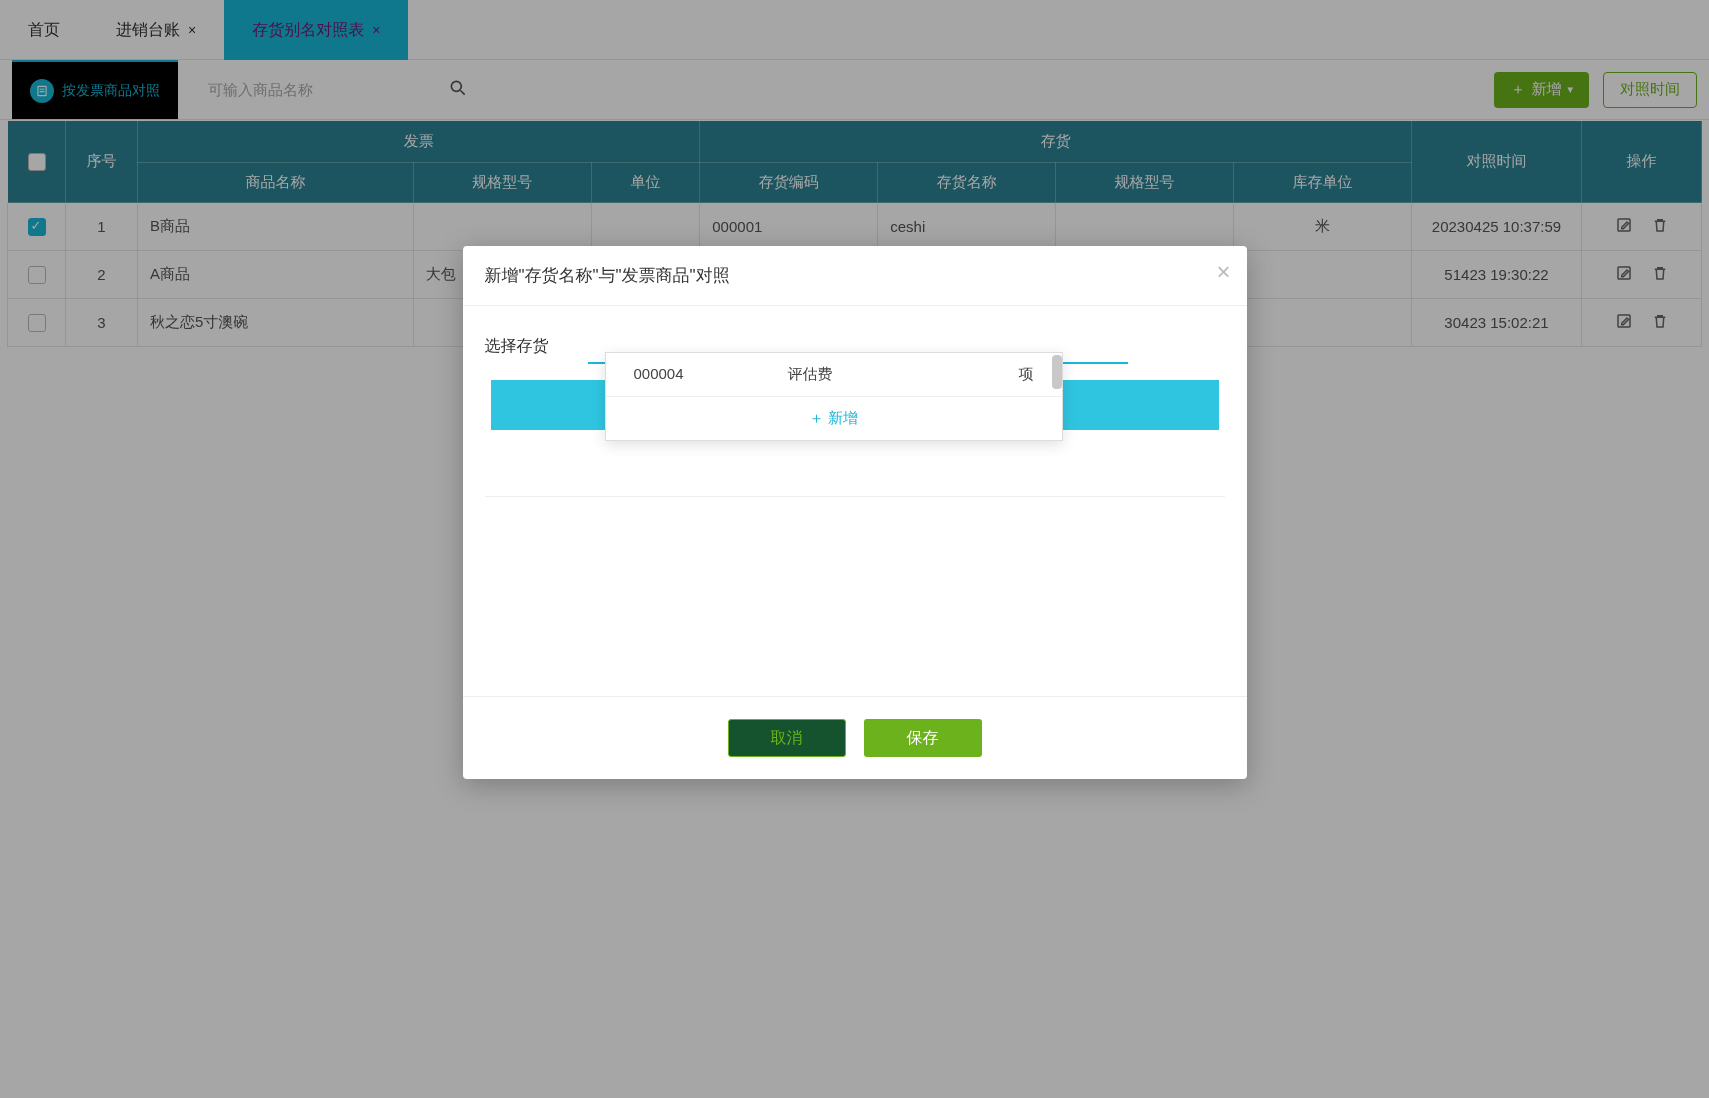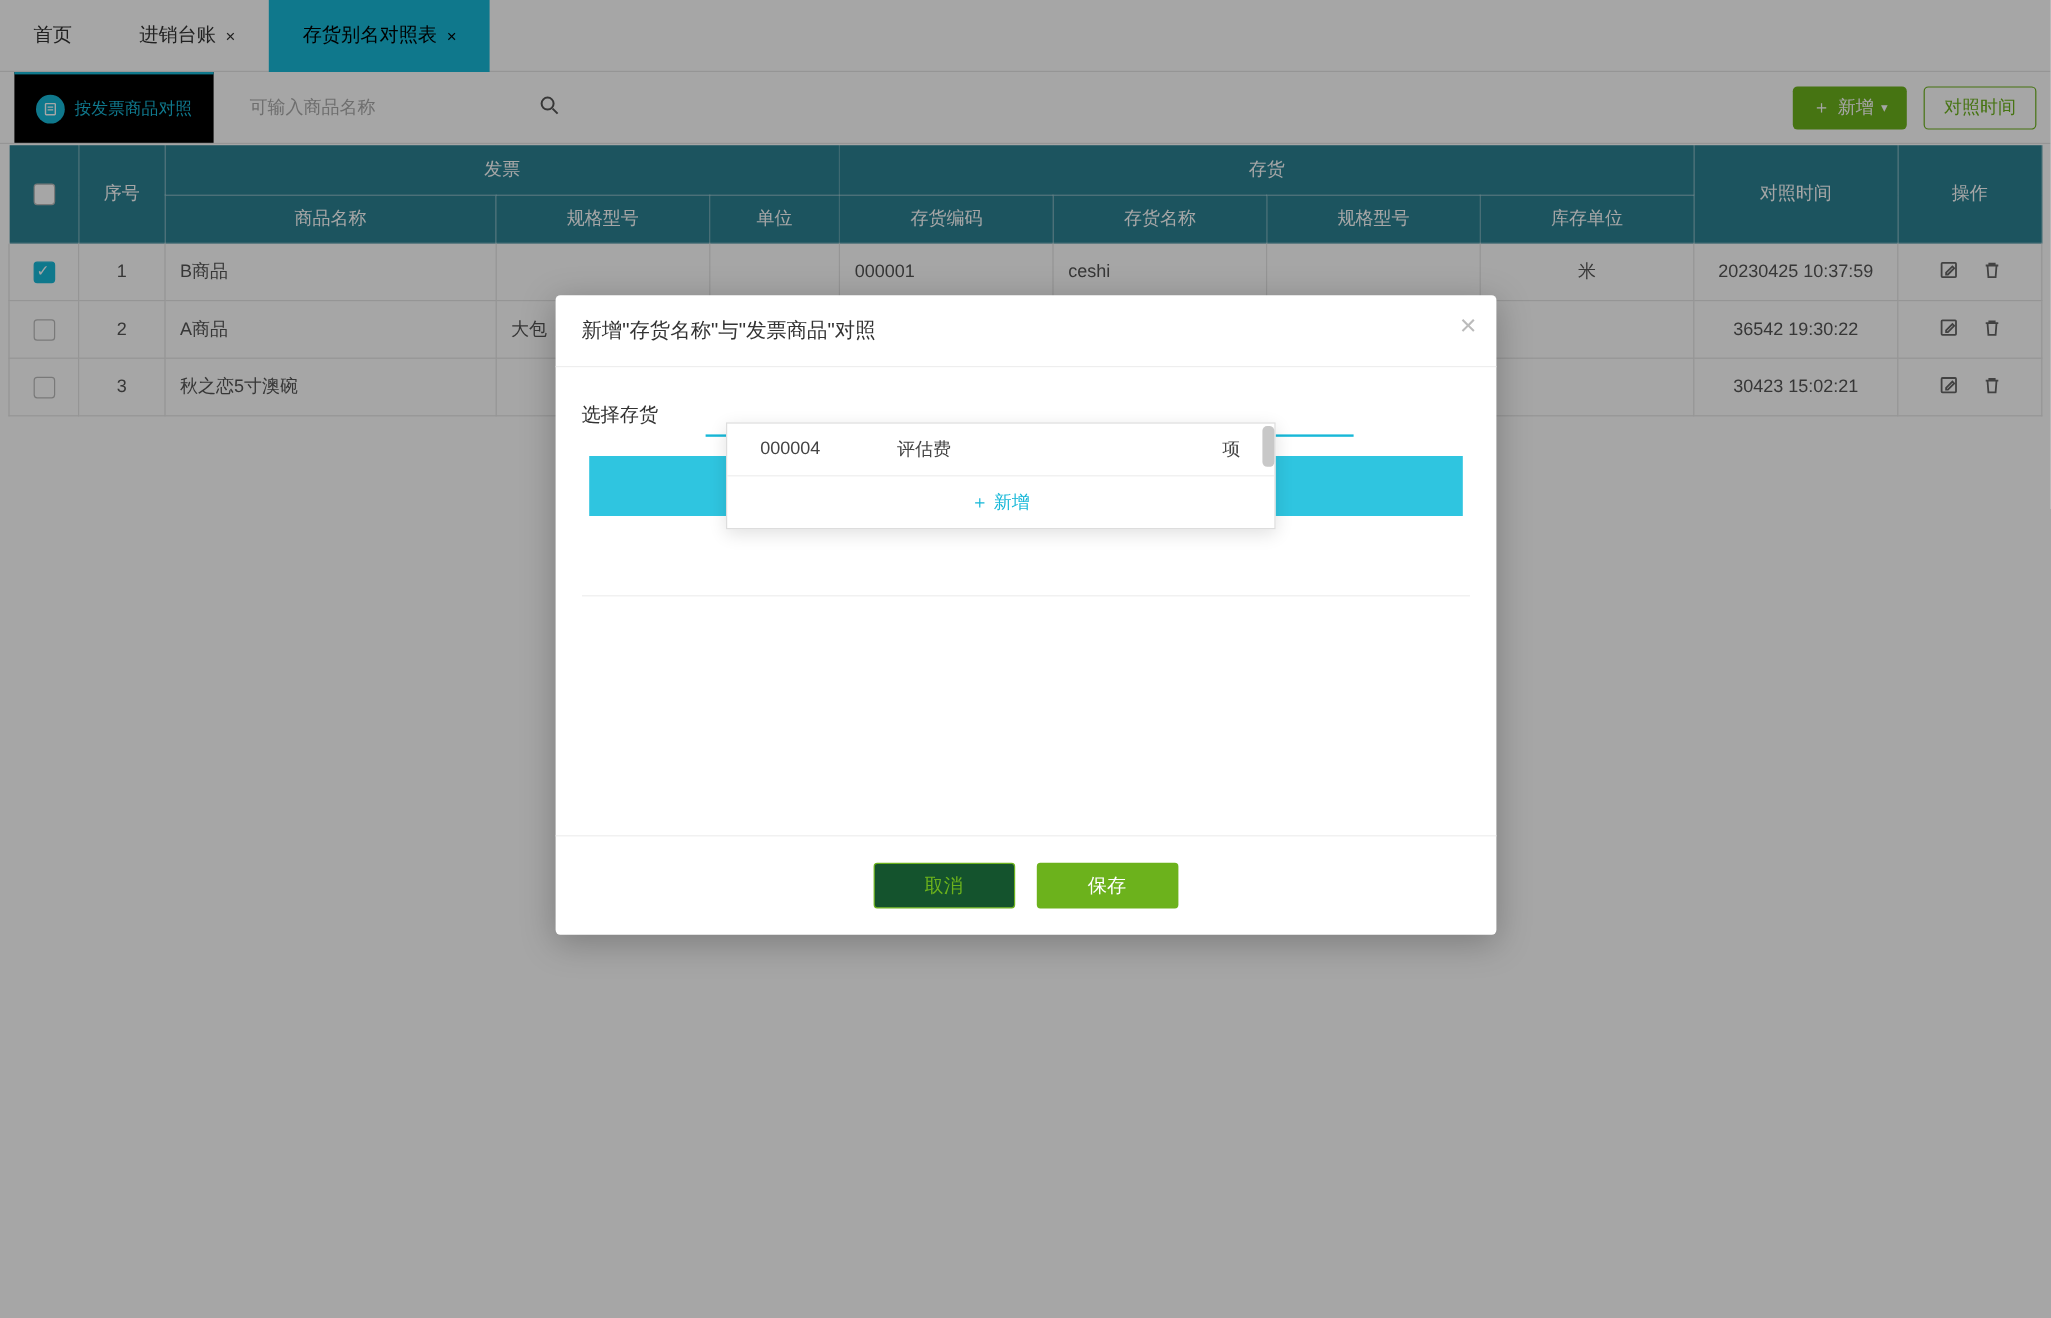--- a/index.html
+++ b/index.html
@@ -28,21 +28,21 @@
     line-height: 60px;
     font-size: 16px;
     color: #333;
     cursor: pointer;
     display: flex;
     align-items: center;
     gap: 8px;
   }
   .top-tab.active {
     background: #18b8d8;
-    color: #000000;
+    color: #701a75;
   }
   .close-x {
     font-size: 14px;
     color: inherit;
   }
 
   
   .toolbar {
     display: flex;
     align-items: center;
@@ -269,21 +269,21 @@
   }
   .dd-item {
     display: flex;
     padding: 12px 28px;
     font-size: 15px;
     color: #444;
     cursor: pointer;
     gap: 44px;
   }
   .dd-item .code { min-width: 70px; }
-  .dd-item .name { flex: 1; }
+  .dd-item .name { flex: 1; margin-left: 40px; }
   .dd-item .unit { }
   .dd-add {
     padding: 12px 16px;
     text-align: center;
     color: #18b8d8;
     font-size: 15px;
     border-top: 1px solid #eee;
     cursor: pointer;
   }
   .dd-scroll-thumb {
@@ -423,21 +423,21 @@
       <tr>
         <td><span class="checkbox"></span></td>
         <td>2</td>
         <td class="left">A商品</td>
         <td class="left">大包</td>
         <td></td>
         <td class="left"></td>
         <td class="left"></td>
         <td></td>
         <td></td>
-        <td>36542 19:30:22</td>
+        <td>51423 19:30:22</td>
         <td>
           <div class="row-actions">
             <span><svg viewBox="0 0 24 24" fill="none" stroke="#666" stroke-width="2">
                 <rect x="4" y="4" width="16" height="16" rx="1"></rect>
                 <path d="M9 15l7-7 2 2-7 7H9v-2z"></path>
               </svg></span>
             <span><svg viewBox="0 0 24 24" fill="none" stroke="#666" stroke-width="2">
                 <path d="M5 7h14M9 7V5h6v2M7 7l1 13h8l1-13"></path>
               </svg></span>
           </div>

